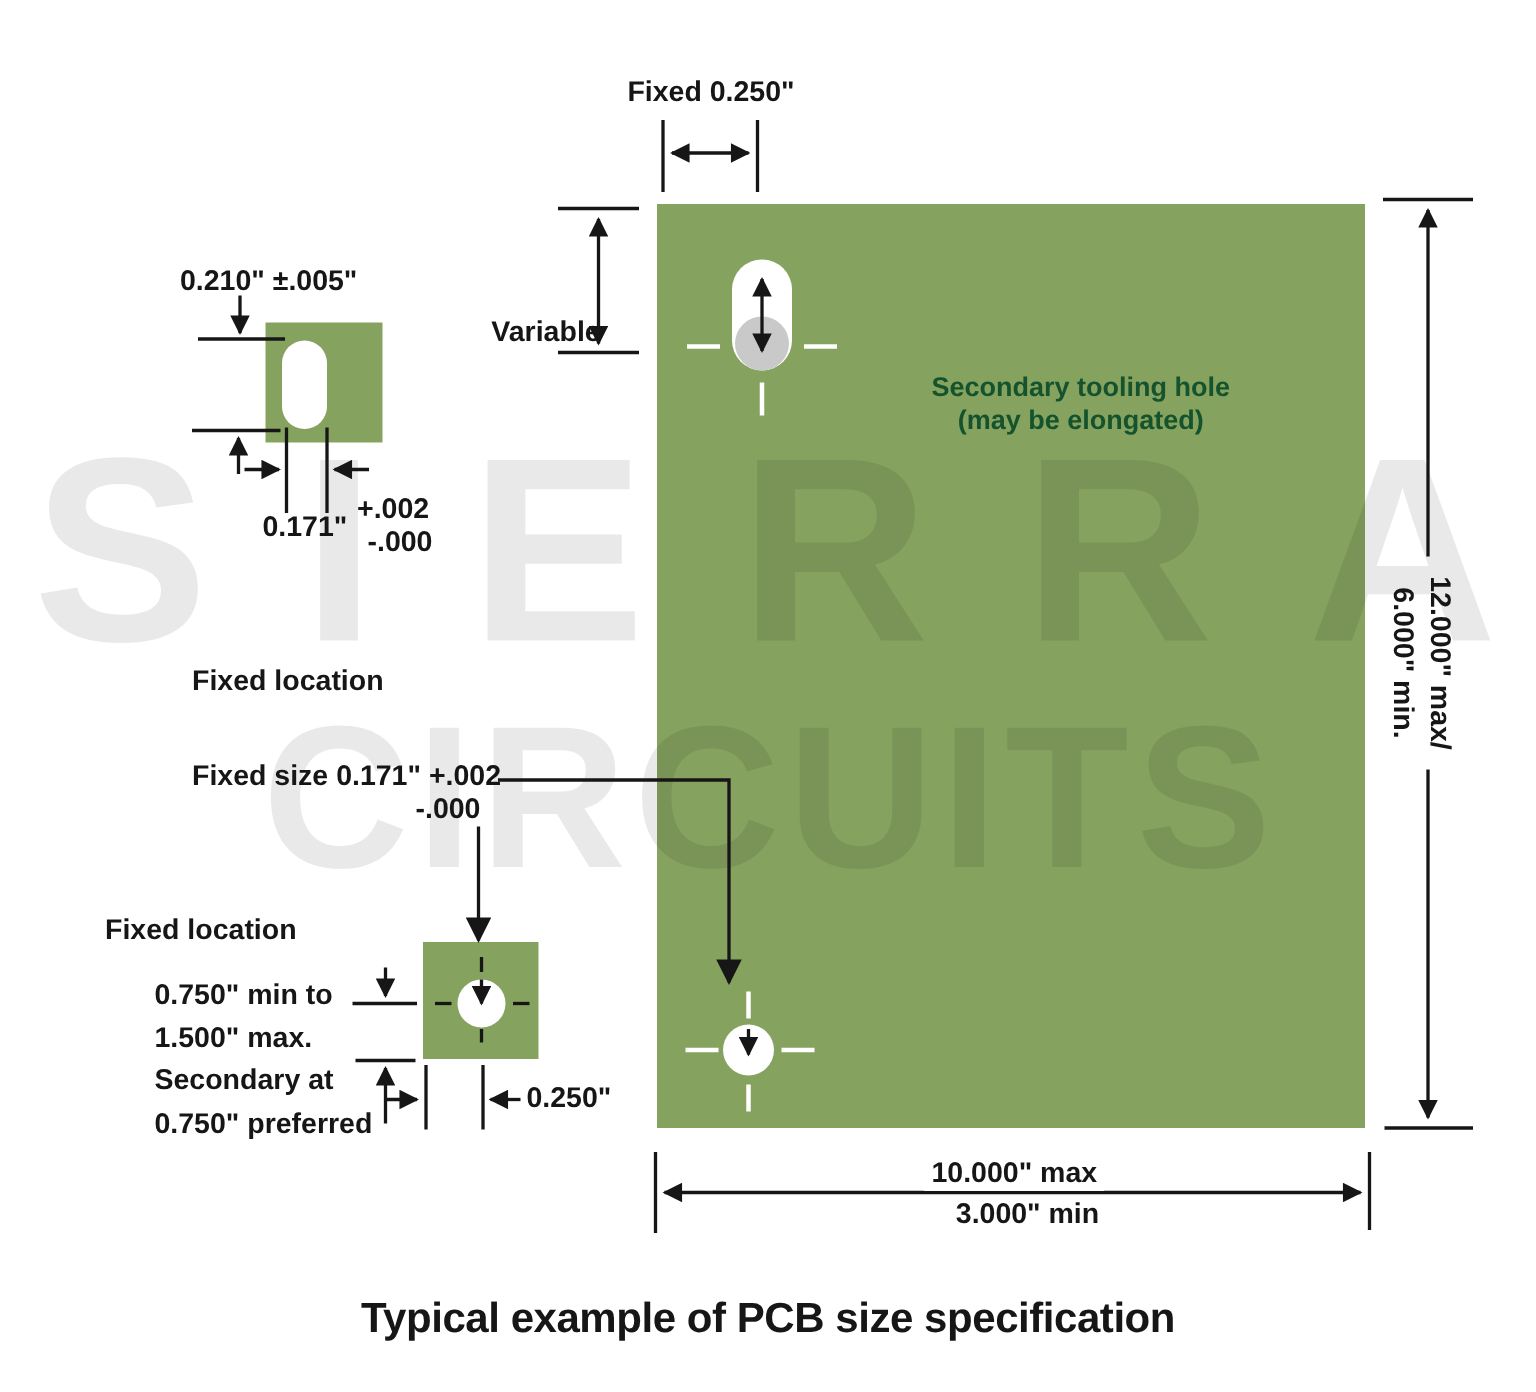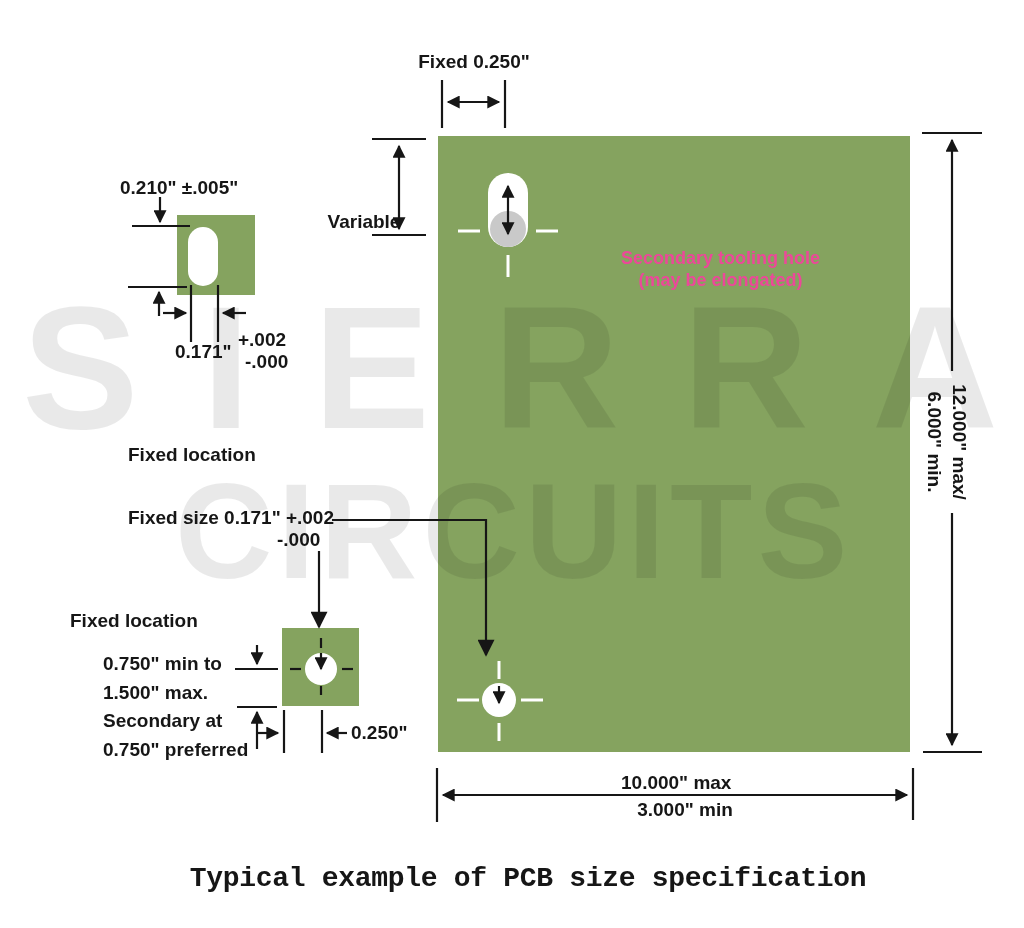--- a/index.html
+++ b/index.html
@@ -18,21 +18,21 @@
   .sq-tl{left:177px;top:215px;width:78px;height:80px;}
   .sq-bl{left:282px;top:628px;width:77px;height:78px;}
   
   svg.anno{position:absolute;left:0;top:0;z-index:3;}
   .k{stroke:var(--ink);stroke-width:2.2px;fill:none;}
   .w{stroke:#ffffff;stroke-width:3px;fill:none;}
   .ahf{fill:var(--ink);}
   
   .lbl{position:absolute;font-size:19px;font-weight:600;line-height:22px;white-space:nowrap;z-index:4;}
   .ctr{text-align:center;}
-  .white{color:#ec4899;font-size:18px;}
+  .white{color:#14532d;font-size:18px;}
   .rot{transform:translate(-50%,-50%) rotate(90deg);line-height:25px;}
   .bg{background:#fff;padding:0 5px;}
   .multiline{line-height:28.5px;}
   .title{font-size:28px;font-weight:700;letter-spacing:-0.3px;}
   .solder{font-weight:700;}
 </style>
 </head>
 <body>
 
 <div class="stage">
@@ -162,14 +162,14 @@
     <div>0.750" min to</div>
     <div>1.500" max.</div>
     <div>Secondary at</div>
     <div>0.750" preferred</div>
   </div>
   <div class="lbl" style="left:351px;top:722px;">0.250"</div>
 
   <div class="lbl ctr bg" style="left:616px;top:772px;">10.000" max</div>
   <div class="lbl ctr" style="left:595px;top:799px;width:180px;">3.000" min</div>
 
-  <div class="lbl ctr title" style="left:128px;top:868px;width:800px;font-family:Liberation Mono, monospace;">Typical example of PCB size specification</div>
+  <div class="lbl ctr title" style="left:112px;top:868px;width:800px;">Typical example of PCB size specification</div>
 </div>
 
 </body></html>

